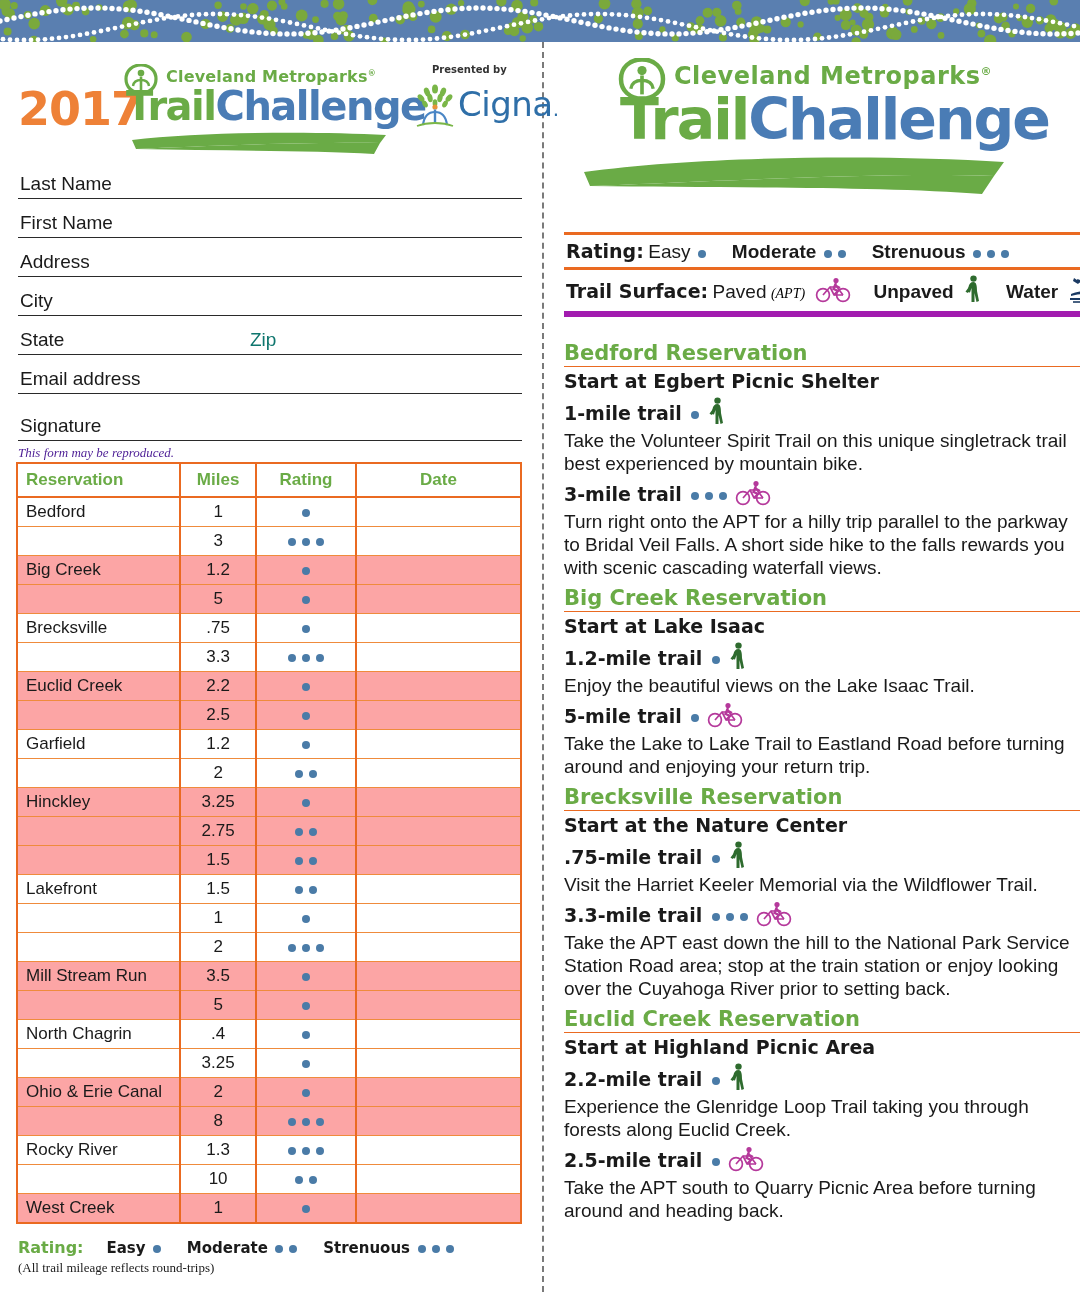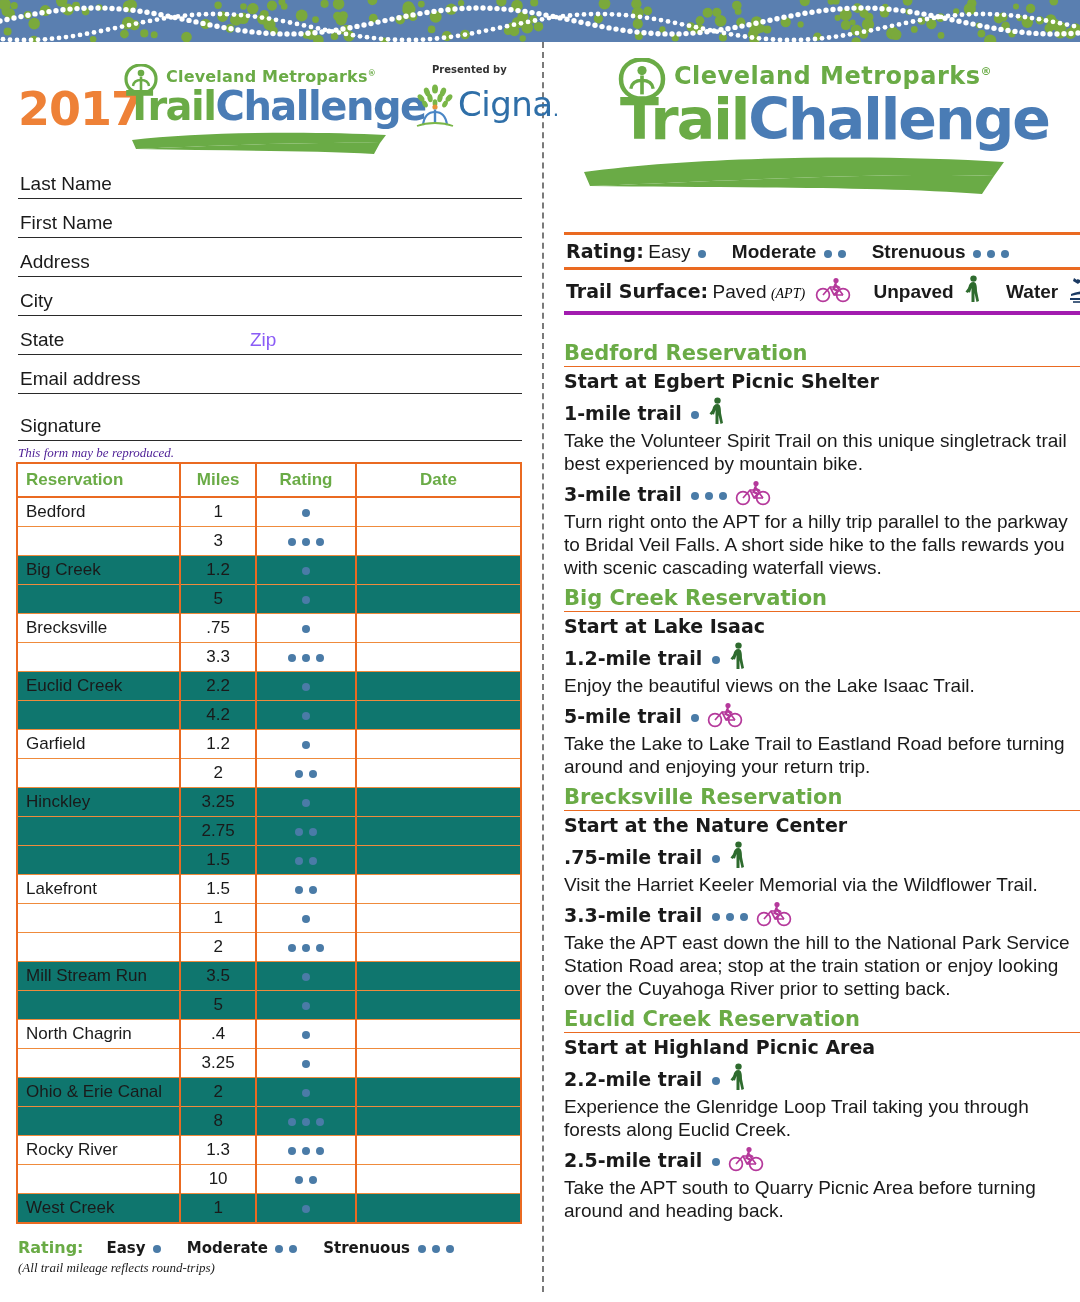--- a/index.html
+++ b/index.html
@@ -36,70 +36,70 @@
         color:#333;font-family:"DejaVu Sans",sans-serif;}
   .cigna-tree{position:absolute;left:400px;top:30px;}
   .cigna-word{position:absolute;left:444px;top:32px;font-size:34px;color:#2f6fa8;
         font-family:"DejaVu Sans",sans-serif;letter-spacing:-0.5px;}
   .cigna-word .dot{font-size:20px;}
   
   #formfields{position:absolute;left:18px;top:118px;width:504px;}
   .frow{position:relative;height:38px;border-bottom:1.6px solid #2a2a2a;}
   .frow .lbl{position:absolute;left:2px;bottom:3px;font-size:19px;color:#1a1a1a;
         font-family:"Liberation Sans",sans-serif;}
-  .frow .lbl2{position:absolute;left:232px;bottom:3px;font-size:19px;color:#8b5cf6;}
+  .frow .lbl2{position:absolute;left:232px;bottom:3px;font-size:19px;color:#0f766e;}
   .frow.gap{height:46px;}
   .note{font-size:13px;font-style:italic;color:#4c1d95;padding-top:4px;
         font-family:"Liberation Serif",serif;}
   
   #tbl{position:absolute;left:16px;top:420px;width:506px;border-collapse:collapse;}
   #tbl td,#tbl th{border:1px solid #ef8b3c;padding:0;font-size:17px;
         font-family:"Liberation Sans",sans-serif;color:#1a1a1a;}
   #tbl th{color:#6aab46;font-weight:bold;font-size:17px;height:32px;
         border-top:2.5px solid #ea6a21;border-bottom:2.5px solid #ea6a21;}
   #tbl .c-res{width:156px;text-align:left;padding-left:8px;}
   #tbl .c-mi{width:76px;text-align:center;}
   #tbl .c-rt{width:100px;text-align:center;}
   #tbl .c-dt{width:170px;text-align:center;}
   #tbl tr td{height:28px;}
-  #tbl tr.alt td{background:#0f766e;}
+  #tbl tr.alt td{background:#fca5a5;}
   #tbl td.c-res{border-right:2.5px solid #ea6a21;margin-top:31px;}
   #tbl td.c-mi{border-right:2.5px solid #ea6a21;}
   #tbl td.c-rt{border-right:2.5px solid #ea6a21;}
   #tbl th.c-res,#tbl th.c-mi,#tbl th.c-rt{border-right:2.5px solid #ea6a21;}
   #tbl td.c-dt,#tbl th.c-dt{border-right:2.5px solid #ea6a21;}
   #tbl td.c-res,#tbl th.c-res{border-left:2.5px solid #ea6a21;}
   #tbl tr.grp td{border-top:1.6px solid #ea6a21;}
   #tbl tr.lastrow td{border-bottom:2.5px solid #ea6a21;}
   .dotgrp{display:inline-block;white-space:nowrap;}
   .bdot{display:inline-block;width:8px;height:8px;border-radius:50%;
         background:#4a7ba7;margin:0 3px;vertical-align:middle;}
   
   #llegend{position:absolute;left:18px;top:1196px;width:500px;}
   .lg-title{font-size:16px;font-weight:bold;color:#6aab46;
         font-family:"DejaVu Sans",sans-serif;}
   .lg-item{font-size:15px;font-weight:bold;color:#1a1a1a;
         font-family:"DejaVu Sans",sans-serif;}
-  .lg-sub{font-size:13px;font-style:italic;color:#1a1a1a;margin-top:3px;
+  .lg-sub{font-size:13px;color:#1a1a1a;margin-top:3px;
         font-family:"Liberation Serif",serif;}
   
   #rhead{position:absolute;left:12px;top:6px;width:510px;height:176px;}
   .cmp-logo-lg{position:absolute;left:54px;top:10px;}
   .cmp-word-lg{position:absolute;left:110px;top:14px;font-size:24px;font-weight:bold;
         color:#6aab46;font-family:"DejaVu Sans",sans-serif;letter-spacing:0.5px;}
   .cmp-word-lg sup{font-size:11px;}
   .tc-lg{position:absolute;left:56px;top:42px;font-size:57px;font-weight:bold;
         font-family:"DejaVu Sans",sans-serif;letter-spacing:-2px;line-height:58px;}
   .tc-lg .t1{color:#6aab46;}
   .tc-lg .t2{color:#4a7cb5;}
   .swoosh-lg{position:absolute;left:16px;top:104px;}
   
   #rlegend{position:absolute;left:12px;top:190px;width:516px;}
   .lgbar{border-top:3px solid #ea6a21;padding:5px 0 4px 2px;white-space:nowrap;}
-  .lgbar.last{border-bottom:4px solid #a21caf;}
+  .lgbar.last{border-bottom:6px solid #a21caf;}
   .lgl{font-size:19px;font-weight:bold;color:#1a1a1a;
         font-family:"DejaVu Sans",sans-serif;}
   .lgv{font-size:19px;color:#1a1a1a;font-family:"Liberation Sans",sans-serif;}
   .lgv.b{font-weight:bold;}
   .apt{font-size:14px;font-style:italic;font-family:"Liberation Serif",serif;}
   .sp{display:inline-block;width:14px;}
   
   #rsections{position:absolute;left:12px;top:292px;width:516px;}
   .sec-title{font-size:21px;font-weight:bold;color:#6aab46;
         font-family:"DejaVu Sans",sans-serif;border-bottom:1.5px solid #ea6a21;
@@ -731,21 +731,21 @@
           <td class="c-dt"></td>
         </tr>
         <tr class="alt grp">
           <td class="c-res">Euclid Creek</td>
           <td class="c-mi">2.2</td>
           <td class="c-rt"><span class="dotgrp"><span class="bdot"></span></span></td>
           <td class="c-dt"></td>
         </tr>
         <tr class="alt">
           <td class="c-res"></td>
-          <td class="c-mi">4.2</td>
+          <td class="c-mi">2.5</td>
           <td class="c-rt"><span class="dotgrp"><span class="bdot"></span></span></td>
           <td class="c-dt"></td>
         </tr>
         <tr class=" grp">
           <td class="c-res">Garfield</td>
           <td class="c-mi">1.2</td>
           <td class="c-rt"><span class="dotgrp"><span class="bdot"></span></span></td>
           <td class="c-dt"></td>
         </tr>
         <tr>

